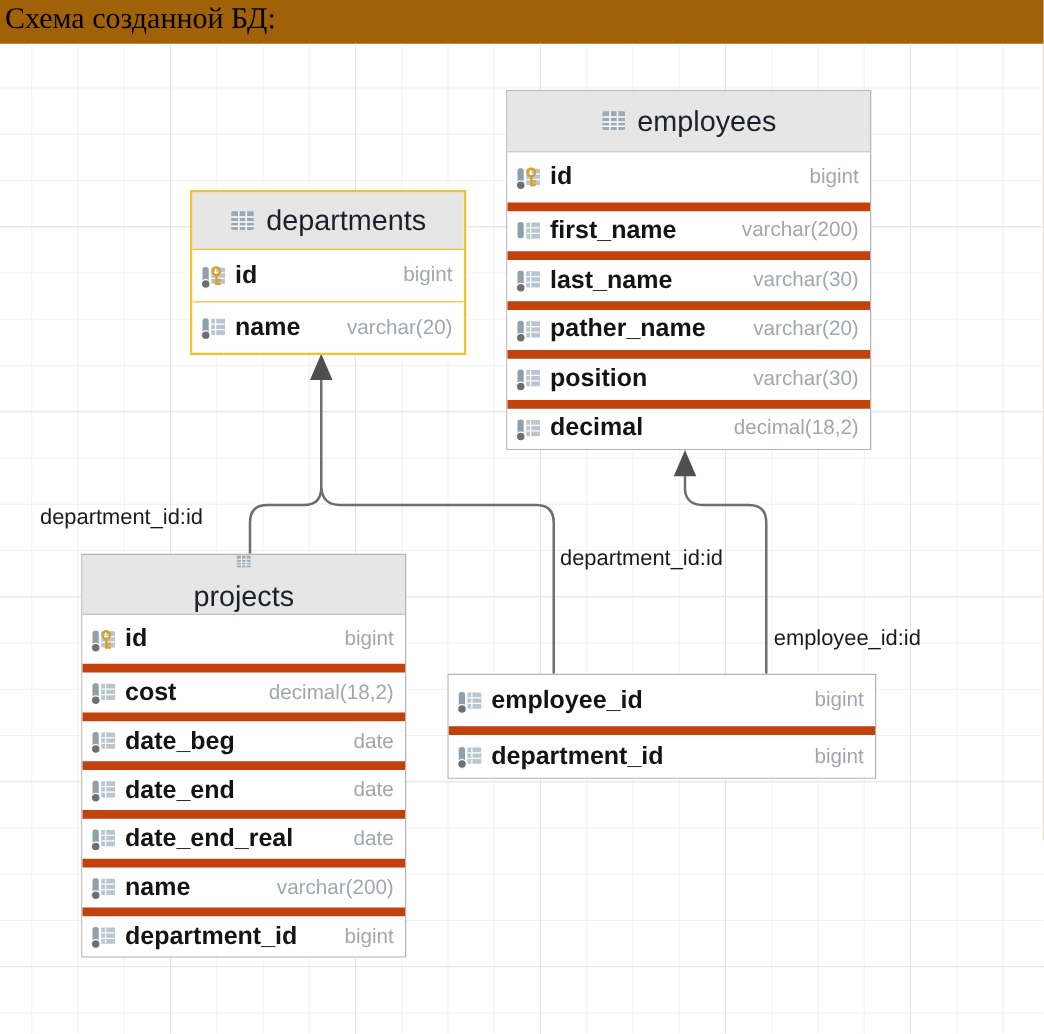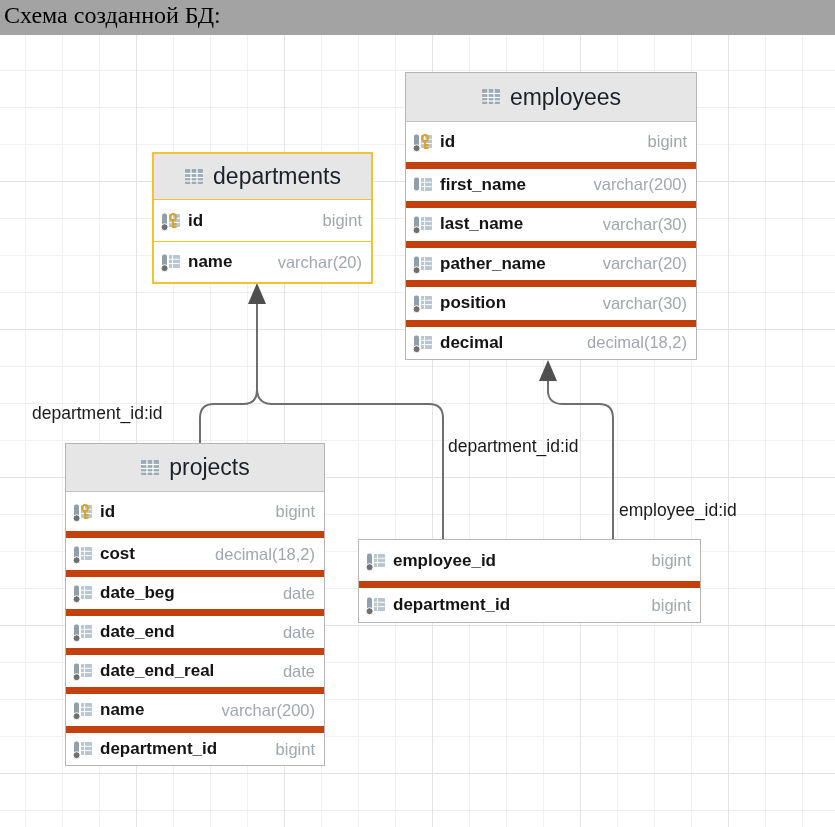--- a/index.html
+++ b/index.html
@@ -1,18 +1,18 @@
 <!DOCTYPE html>
 <html><head>
 <meta charset="utf-8">
 <style>
   * { margin:0; padding:0; box-sizing:border-box; }
   html,body { width:835px; height:827px; background:#ffffff; overflow:hidden;
               font-family:"Liberation Sans", sans-serif; }
-  #stage { position:relative; width:835px; height:672px; background:#a3a3a3; }
+  #stage { position:relative; width:835px; height:672px; background:#a16207; }
 
   .doc-title {
     position:absolute; left:4px; top:2px;
     font-family:"Liberation Serif", serif; font-size:24px; color:#000;
   }
 
   .grid-bg {
     position:absolute; left:0; top:35px; width:835px; height:792px;
     background-color:#ffffff;
     background-image:
@@ -43,40 +43,40 @@
   .tbl.selected .header { border-bottom:1px solid #f1c232; }
 
   .tbl .row {
     display:flex; align-items:center; padding-left:7px; padding-right:9px;
     background:#ffffff; white-space:nowrap;
   }
   .tbl .row + .row { border-top:7px solid #c2410c; }
   .tbl.selected .row + .row { border-top:1px solid #f1c232; }
 
   .colicon { display:inline-flex; width:22px; margin-right:5px; flex:none; }
-  .colname { font-weight:bold; font-size:17px; color:#141414; }
+  .colname { font-weight:bold; font-size:20px; color:#141414; }
   .coltype { margin-left:auto; font-size:16.5px; color:#a1a7ae; padding-left:8px; }
 
   
   .row .key-part { display:none; }
   .row.pk .key-part { display:block; }
   .row .dot-part { display:none; }
   .row.dotted .dot-part { display:block; }
 
   
   .t-departments { left:152px; top:152px; width:221px; }
   .t-departments .header { height:46px; }
   .t-departments .row { height:41px; }
 
   .t-employees { left:405px; top:72px; width:292px; }
   .t-employees .header { height:49px; }
   .t-employees .row { height:39.5px; }
 
   .t-projects { left:65px; top:443px; width:260px; }
-  .t-projects .header { height:48px; }
+  .t-projects .header { height:48px;flex-direction:column; }
   .t-projects .row { height:39px; }
 
   .t-departments_employees { left:358px; top:539px; width:343px; }
   .t-departments_employees .header { height:52px; }
   .t-departments_employees .row { height:41px; }
 </style>
 </head>
 <body>
 
 <div id="stage">

